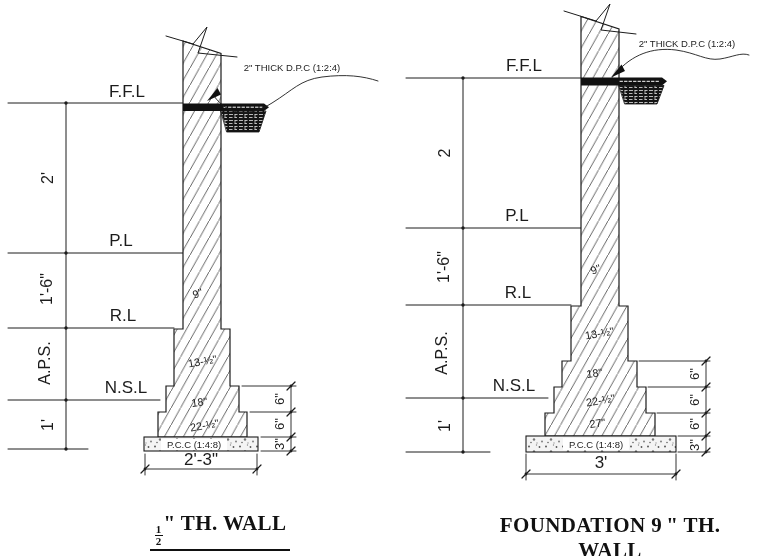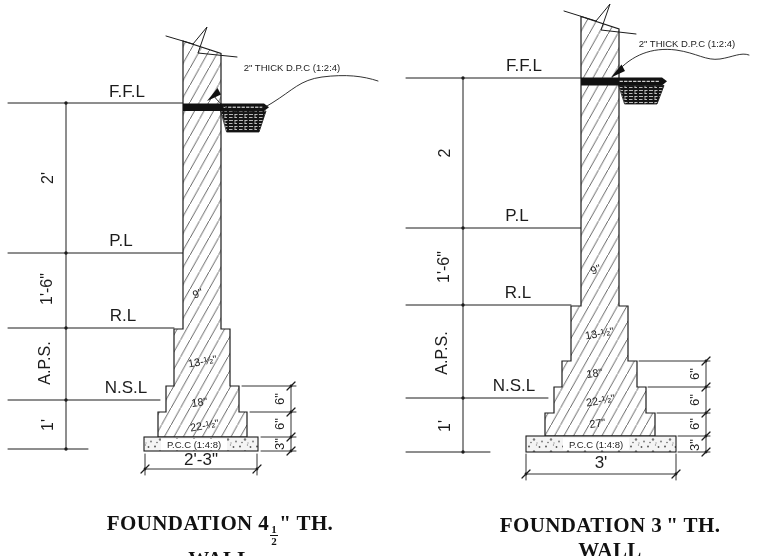--- a/index.html
+++ b/index.html
@@ -203,24 +203,24 @@
       <line x1="522" y1="478" x2="530" y2="470" stroke-width="1.2"></line>
       <line x1="672" y1="478" x2="680" y2="470" stroke-width="1.2"></line>
     </g>
     <circle cx="526" cy="474" r="1.4" fill="#1c1c1c"></circle>
     <circle cx="676" cy="474" r="1.4" fill="#1c1c1c"></circle>
     <text class="bw" x="601" y="468" text-anchor="middle">3'</text>
   </g>
 </svg>
 
 <div class="title" style="left:80px;top:511px;">
-  <span class="title-text"><span>FOUNDATION 4</span><span class="frac">
+  <span class="title-text"><span class="frac">
           <span class="num">1</span>
           <span class="den">2</span>
         </span><span>" TH. WALL</span></span>
 </div>
 <div class="title" style="left:470px;top:513px;">
-  <span class="title-text"><span>FOUNDATION 3</span><span class="frac">
+  <span class="title-text"><span>FOUNDATION 9</span><span class="frac">
           <span class="num"></span>
           <span class="den"></span>
         </span><span>" TH. WALL</span></span>
 </div>
 </div>
 
 </body></html>

